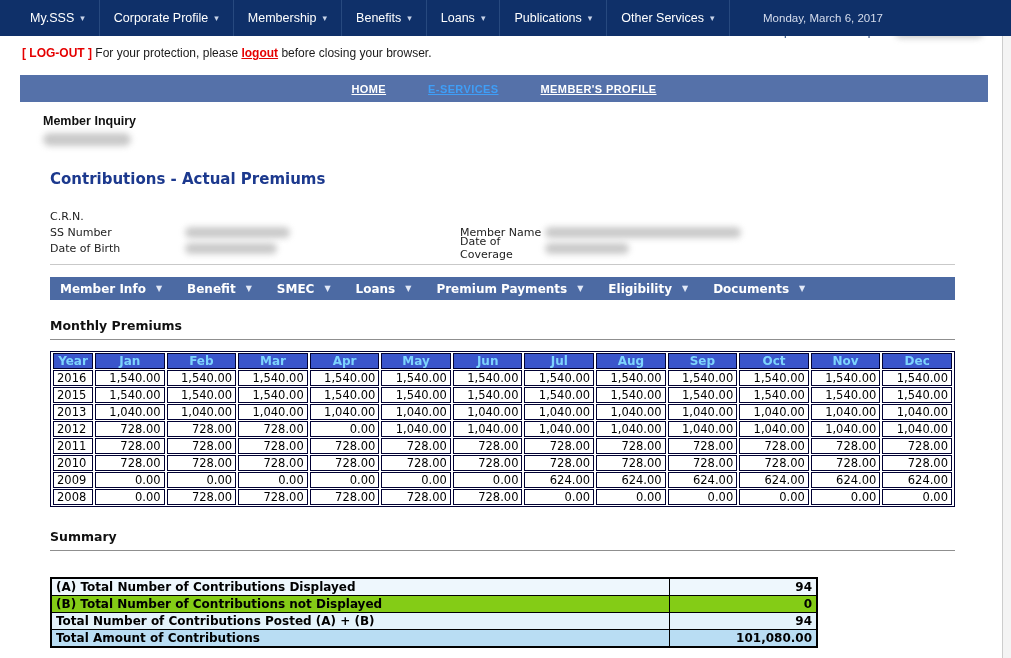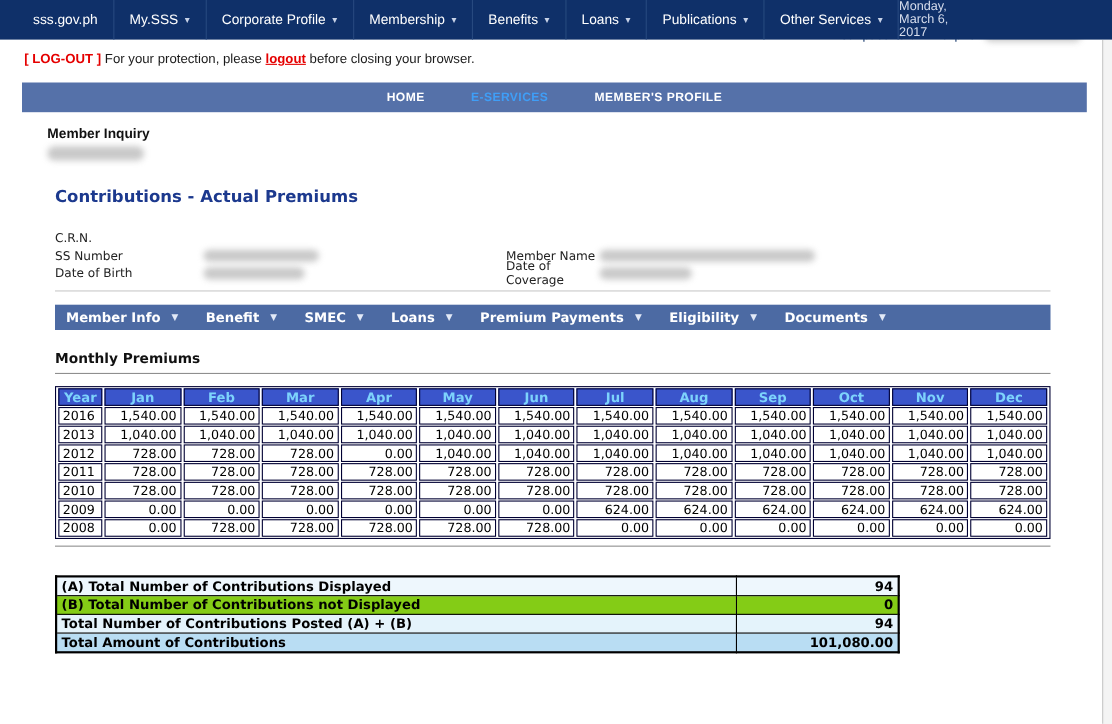--- a/index.html
+++ b/index.html
@@ -25,21 +25,21 @@
 
   
   .logout-line { margin:10px 0 0 22px; font-size:12px; color:#1a1a1a; }
   .logout-tag { color:#e50000; font-weight:bold; }
   .logout-link { color:#e50000; font-weight:bold; text-decoration:underline; cursor:pointer; }
 
   
   .subnav { margin:15px 23px 0 20px; height:27px; background:#5571a9;
             display:flex; align-items:center; justify-content:center; gap:42px; }
   .subnav-item { color:#ffffff; font-size:11px; font-weight:bold;
-                 letter-spacing:.4px; cursor:pointer; }
+                 letter-spacing:.4px; cursor:pointer;text-decoration:underline; }
   .subnav-item.active { color:#3f9ef7; }
 
   
   .member-inquiry { margin:12px 0 0 43px; }
   .mi-title { font-size:12.5px; font-weight:bold; color:#111; }
   .mi-blob { width:88px; height:13px; margin-top:5px; }
 
   
   .content { margin-left:50px; width:905px; }
   .page-title { margin-top:24px; font-size:15px; font-weight:bold; color:#1c398e;
@@ -99,23 +99,20 @@
 </head>
 <body>
 
 <div class="pw-notice">
   <span>Your password will expire</span>
   <span class="blur-blob pw-blob"></span>
 </div>
 
 <div class="topnav">
   <div style="display:flex; align-items:stretch;">
-      <div class="nav-item">
-        <span class="nav-label">sss.gov.ph</span>
-      </div>
       <div class="nav-item">
         <span class="nav-label">My.SSS</span>
         <span class="caret">▾</span>
       </div>
       <div class="nav-item">
         <span class="nav-label">Corporate Profile</span>
         <span class="caret">▾</span>
       </div>
       <div class="nav-item">
         <span class="nav-label">Membership</span>
@@ -253,20 +250,35 @@
           <td>1,540.00</td>
           <td>1,540.00</td>
           <td>1,540.00</td>
           <td>1,540.00</td>
           <td>1,540.00</td>
           <td>1,540.00</td>
           <td>1,540.00</td>
           <td>1,540.00</td>
         </tr>
         <tr>
+          <td class="year">2015</td>
+          <td>1,540.00</td>
+          <td>1,540.00</td>
+          <td>1,540.00</td>
+          <td>1,540.00</td>
+          <td>1,540.00</td>
+          <td>1,540.00</td>
+          <td>1,540.00</td>
+          <td>1,540.00</td>
+          <td>1,540.00</td>
+          <td>1,540.00</td>
+          <td>1,540.00</td>
+          <td>1,540.00</td>
+        </tr>
+        <tr>
           <td class="year">2013</td>
           <td>1,040.00</td>
           <td>1,040.00</td>
           <td>1,040.00</td>
           <td>1,040.00</td>
           <td>1,040.00</td>
           <td>1,040.00</td>
           <td>1,040.00</td>
           <td>1,040.00</td>
           <td>1,040.00</td>
@@ -345,20 +357,21 @@
           <td>0.00</td>
           <td>0.00</td>
           <td>0.00</td>
           <td>0.00</td>
           <td>0.00</td>
           <td>0.00</td>
         </tr>
       </tbody>
   </table>
 
+  <div class="section-heading" style="margin-top:22px;">Summary</div>
   <div class="section-hr"></div>
 
   <table class="summary-table">
     <tbody>
         <tr class="srow srow-0">
           <td class="slabel">(A) Total Number of Contributions Displayed</td>
           <td class="sval">94</td>
         </tr>
         <tr class="srow srow-1">
           <td class="slabel">(B) Total Number of Contributions not Displayed</td>

